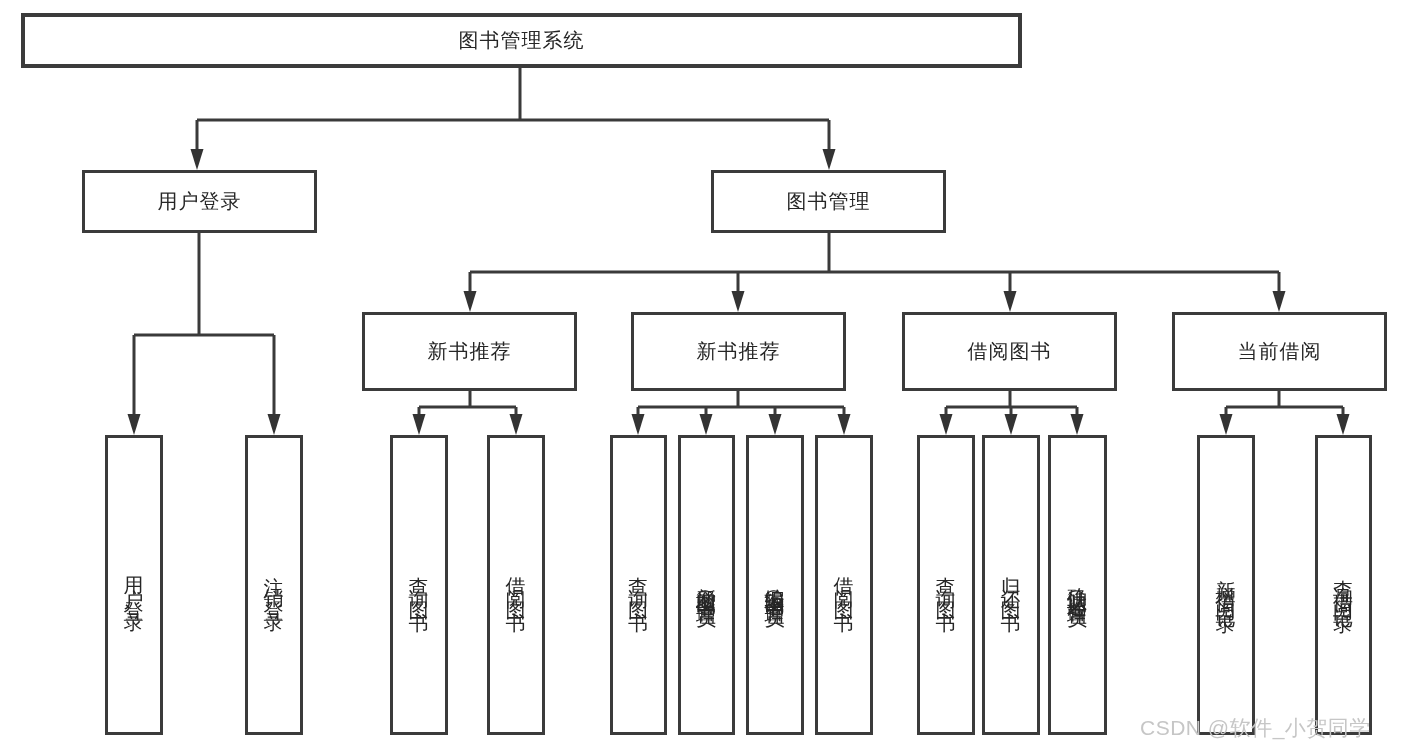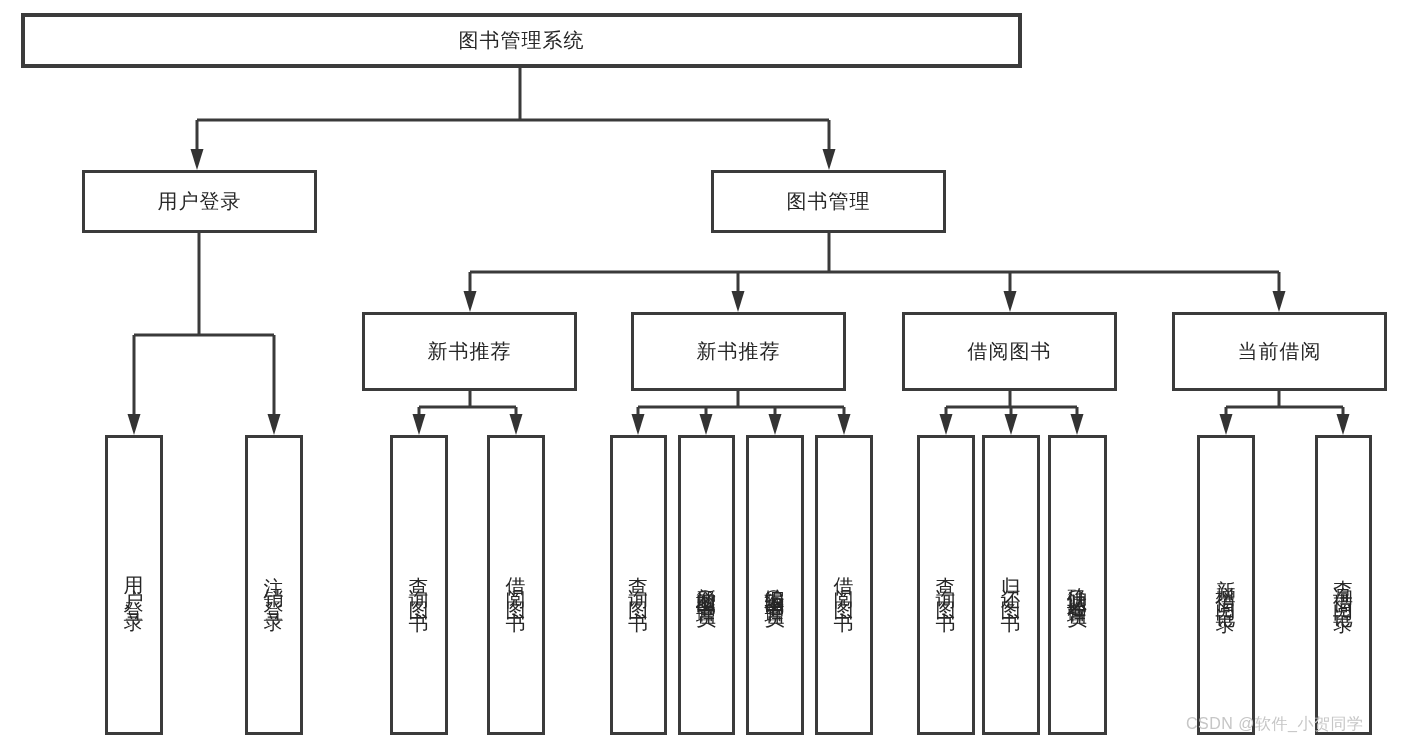--- a/index.html
+++ b/index.html
@@ -61,22 +61,22 @@
     font-size: 20px;
     line-height: 1;
     white-space: nowrap;
   }
   .sp-wide  span { letter-spacing: 12px; }
   .sp-mid   span { letter-spacing: 7px; }
   .sp-tight span { letter-spacing: 3px; }
 
   .watermark {
     position: absolute;
-    left: 1186px; top: 714px;
-    font-size: 16px;
+    left: 1140px; top: 714px;
+    font-size: 21px;
     color: #c6c6c6;
     letter-spacing: 0.5px;
     white-space: nowrap;
     z-index: 5;
   }
 </style>
 </head>
 <body>
 
 <div class="stage">

